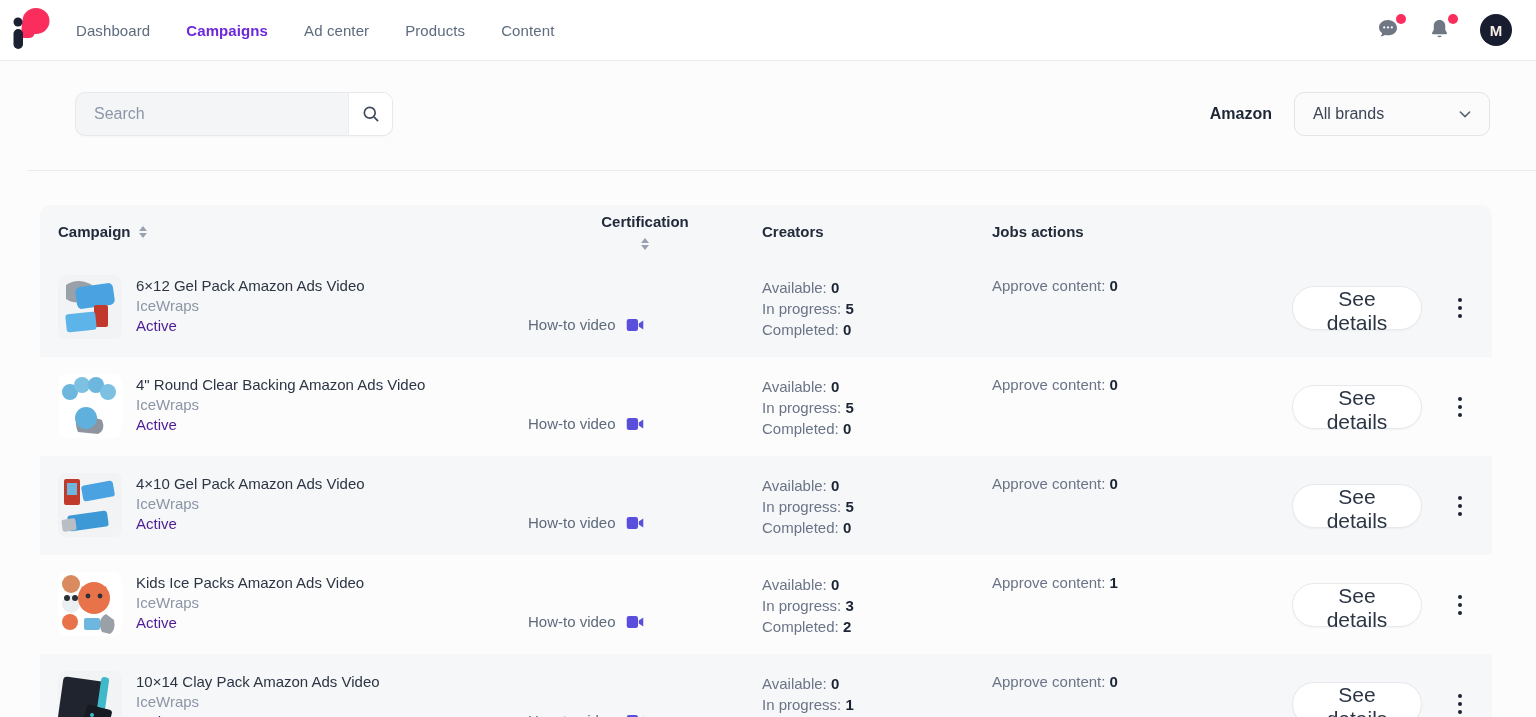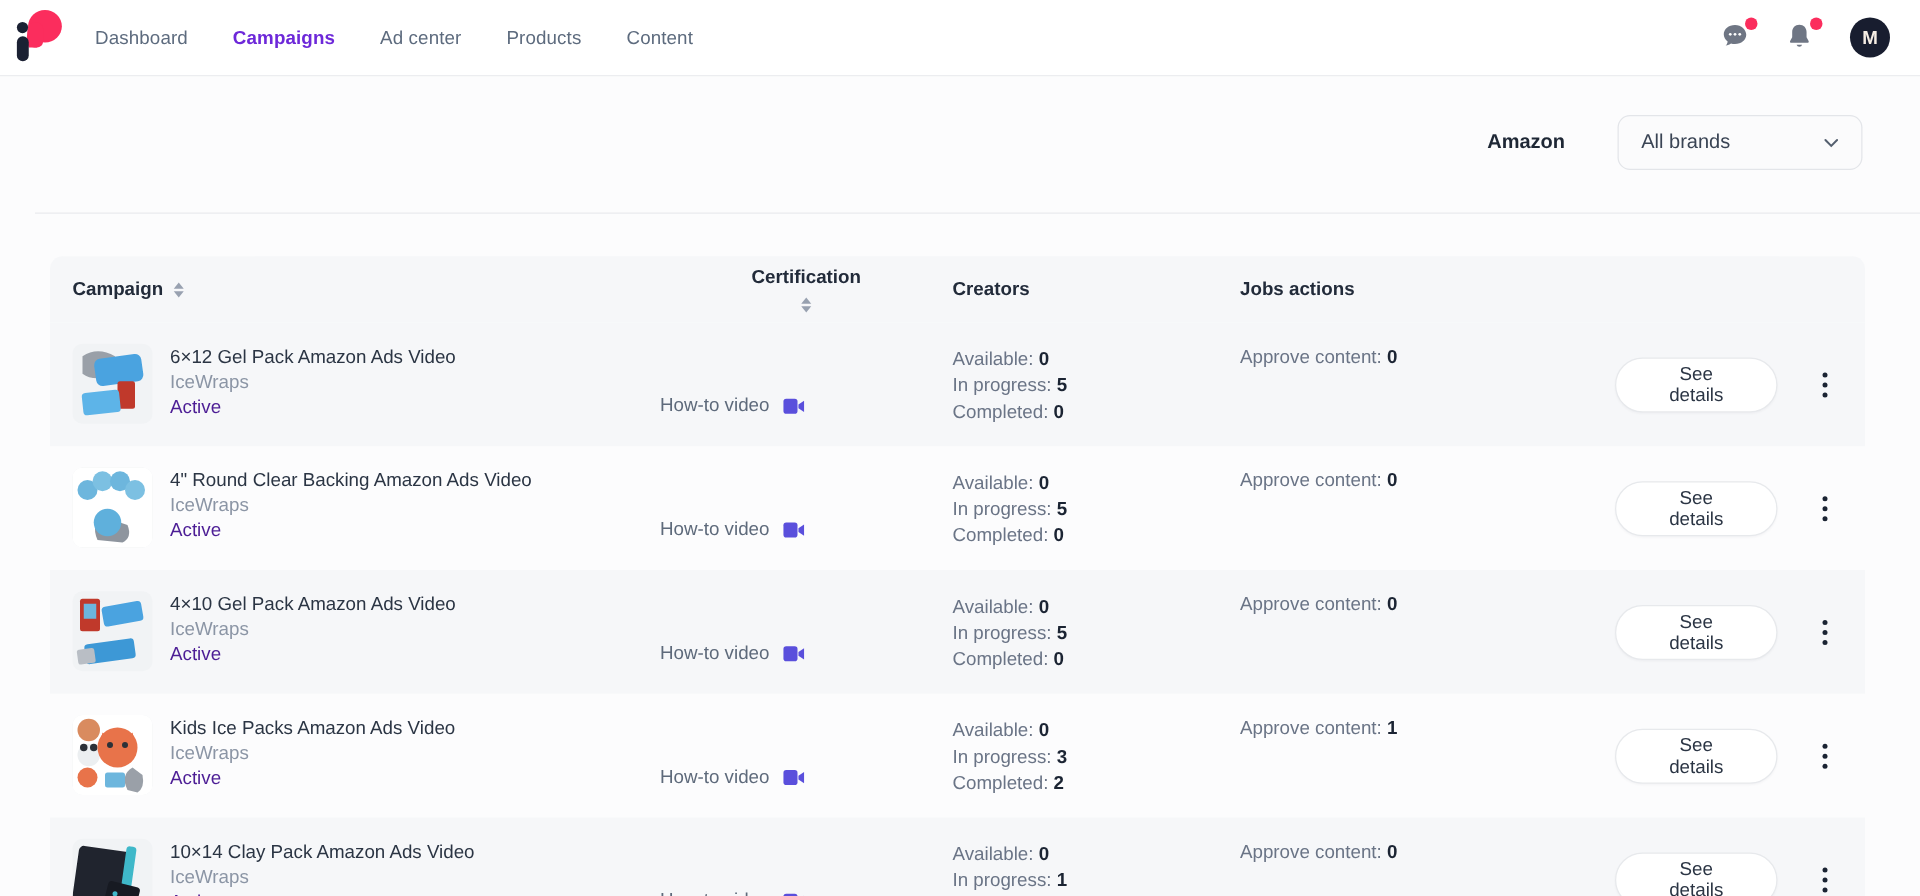--- a/index.html
+++ b/index.html
@@ -50,21 +50,21 @@
   .search-input::placeholder { color:#8c97a7; }
   .search-btn {
     width:44px; background:#ffffff; border:none; border-left:1px solid #eceef1;
     display:flex; align-items:center; justify-content:center; cursor:pointer;
   }
   .brand-area { margin-left:auto; display:flex; align-items:center; gap:22px; }
   .brand-label { font-size:16px; font-weight:700; color:#1e2735; }
   .brand-select {
     width:196px; height:44px; border:1px solid #e3e5e9; border-radius:10px;
     background:#fbfbfc; display:flex; align-items:center; justify-content:space-between;
-    padding:0 16px 0 18px; cursor:pointer; font-size:16px; color:#3a4454;margin-left:20px;
+    padding:0 16px 0 18px; cursor:pointer; font-size:16px; color:#3a4454;
   }
   
   .divider { height:1px; background:#e9eaee; margin:34px 0 0 28px; }
   
   .table { margin:34px 44px 0 40px; }
   .thead {
     display:flex; align-items:center; height:53px; background:#f6f7f9;
     border-radius:10px 10px 0 0; font-size:15px; font-weight:700; color:#222b3a;
   }
   .th { display:flex; align-items:center; gap:8px; }
@@ -88,21 +88,21 @@
   .camp-title { font-size:15px; color:#2b3544; }
   .camp-brand { font-size:15px; color:#8b95a5; }
   .camp-status { font-size:15px; color:#4c1d95; }
   .cell-cert { width:234px; display:flex; align-items:center; gap:10px; padding-top:2px; font-size:15px; color:#5e6a7b;margin-top:39px; }
   .cell-creators { width:230px; font-size:15px; color:#6a7486; line-height:21px; padding-top:2px; }
   .cell-jobs { width:300px; font-size:15px; color:#6a7486; padding-top:2px; }
   .stat-val { font-weight:700; color:#1b2433; }
   .cell-actions { flex:1; display:flex; align-items:center; justify-content:flex-end; gap:32px; padding-right:26px; padding-top:11px; }
   .details-btn {
     height:44px; padding:0 27px; background:#fff; border:1px solid #e7e9ec;
-    border-radius:22px; font-size:15px; color:#2b3544; cursor:pointer;
+    border-radius:22px; font-size:21px; color:#2b3544; cursor:pointer;
     font-family:"Liberation Sans", sans-serif;
     box-shadow:0 1px 2px rgba(16,24,40,.04);
   }
   .kebab { display:flex; flex-direction:column; gap:4px; cursor:pointer; padding:6px 4px; }
   .kebab i { width:4px; height:4px; border-radius:50%; background:#1b2433; }
 </style>
 </head>
 <body>
 
 <div class="topnav">
@@ -138,20 +138,29 @@
         <path d="M12 2.5c-3.6 0-6 2.7-6 6v4.4L4.3 16c-.4.7.1 1.5.9 1.5h13.6c.8 0 1.3-.8.9-1.5L18 12.9V8.5c0-3.3-2.4-6-6-6z"></path>
         <path d="M9.7 19a2.4 2.4 0 0 0 4.6 0z"></path>
       </svg>
       <span class="badge-dot"></span>
     </div>
     <div class="avatar">M</div>
   </div>
 </div>
 
 <div class="toolbar">
+  <div class="search-group">
+    <input class="search-input" type="text" placeholder="Search" style="">
+    <button class="search-btn">
+      <svg width="20" height="20" viewBox="0 0 24 24" fill="none" stroke="#3e4a5b" stroke-width="2">
+        <circle cx="10.5" cy="10.5" r="6.5"></circle>
+        <line x1="15.5" y1="15.5" x2="20.5" y2="20.5"></line>
+      </svg>
+    </button>
+  </div>
   <div class="brand-area">
     <span class="brand-label">Amazon</span>
     <div class="brand-select">
       <span>All brands</span>
       <svg width="16" height="16" viewBox="0 0 24 24" fill="none" stroke="#55606f" stroke-width="2.4" stroke-linecap="round">
         <polyline points="5,9 12,16 19,9"></polyline>
       </svg>
     </div>
   </div>
 </div>

